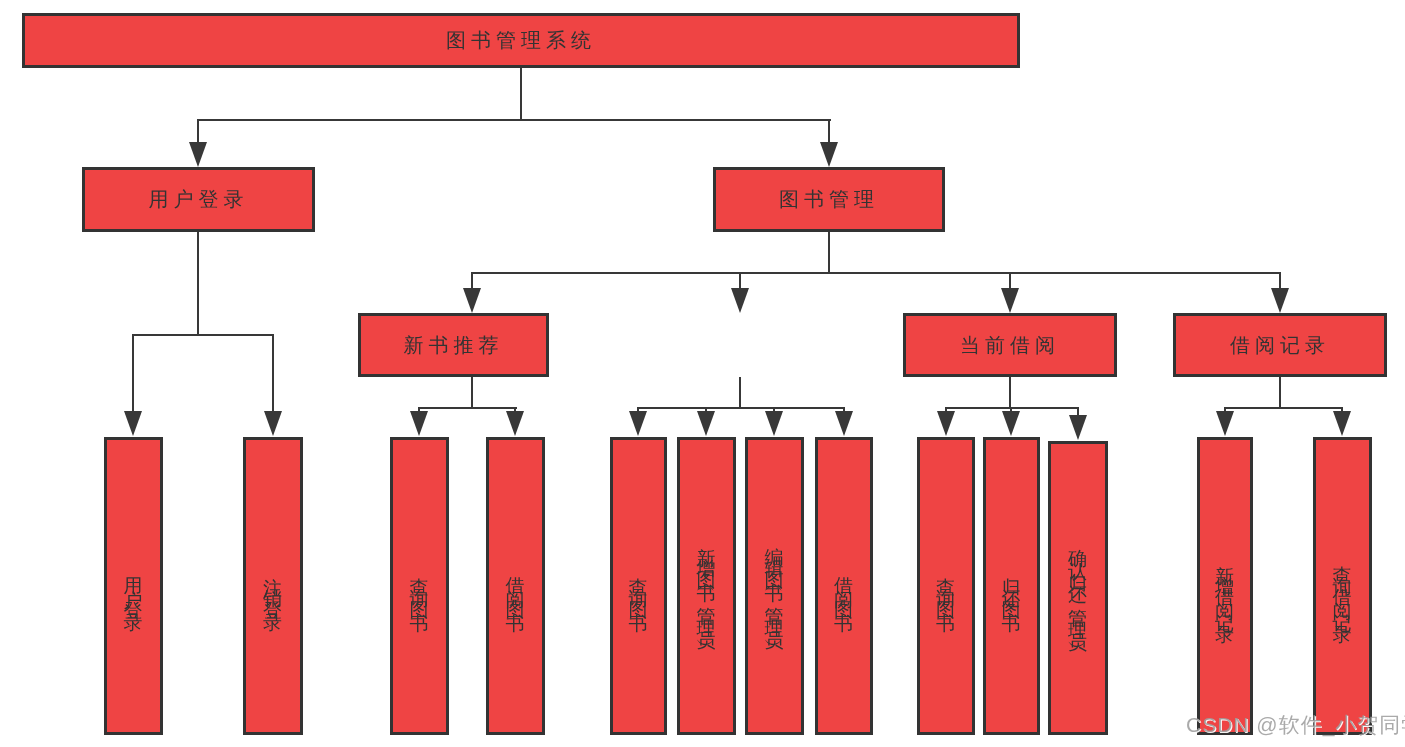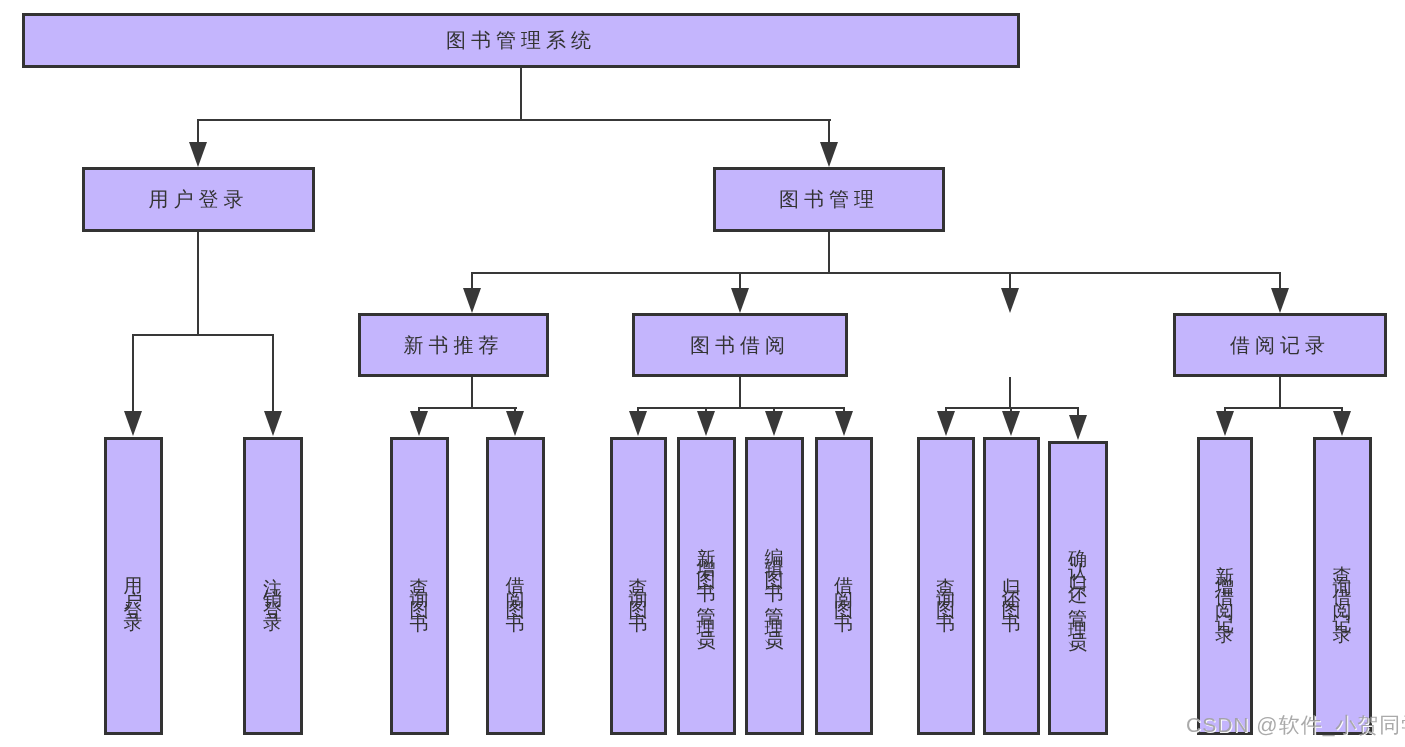--- a/index.html
+++ b/index.html
@@ -3,21 +3,21 @@
 <meta charset="utf-8">
 <style>
   html,body { margin:0; padding:0; background:#ffffff; }
   body { font-family:"Liberation Sans","DejaVu Sans",sans-serif; }
   #stage {
     position:relative; width:1405px; height:747px;
     background:#ffffff; overflow:hidden;
   }
   .box {
     position:absolute; box-sizing:border-box;
-    border:3px solid #333333; background:#c4b5fd;
+    border:3px solid #333333; background:#ef4444;
     display:flex; align-items:center; justify-content:center;
     color:#333333;
   }
   .hbox { font-size:20px; letter-spacing:5px; white-space:nowrap; }
   .vbox {
     writing-mode:vertical-rl; text-orientation:mixed;
     font-size:19px; letter-spacing:12px; line-height:1;
   }
   .ln  { position:absolute; display:block; background:#383838; }
   .arw {
@@ -47,24 +47,24 @@
   </div>
 
   <div class="box hbox" style="left:713px;top:167px;width:232px;height:65px;">
     <span>图书管理</span>
   </div>
 
   <div class="box hbox" style="left:358px;top:313px;width:191px;height:64px;">
     <span>新书推荐</span>
   </div>
 
-  <div class="box hbox" style="left:632px;top:313px;width:216px;height:64px;">
-    <span>图书借阅</span>
+
+  <div class="box hbox" style="left:903px;top:313px;width:214px;height:64px;">
+    <span>当前借阅</span>
   </div>
-
 
   <div class="box hbox" style="left:1173px;top:313px;width:214px;height:64px;text-align:center;">
     <span>借阅记录</span>
   </div>
 
   <div class="box vbox" style="left:104px;top:437px;width:59px;height:298px;">
     <span>用户登录</span>
   </div>
   <div class="box vbox" style="left:243px;top:437px;width:60px;height:298px;">
     <span>注销登录</span>

